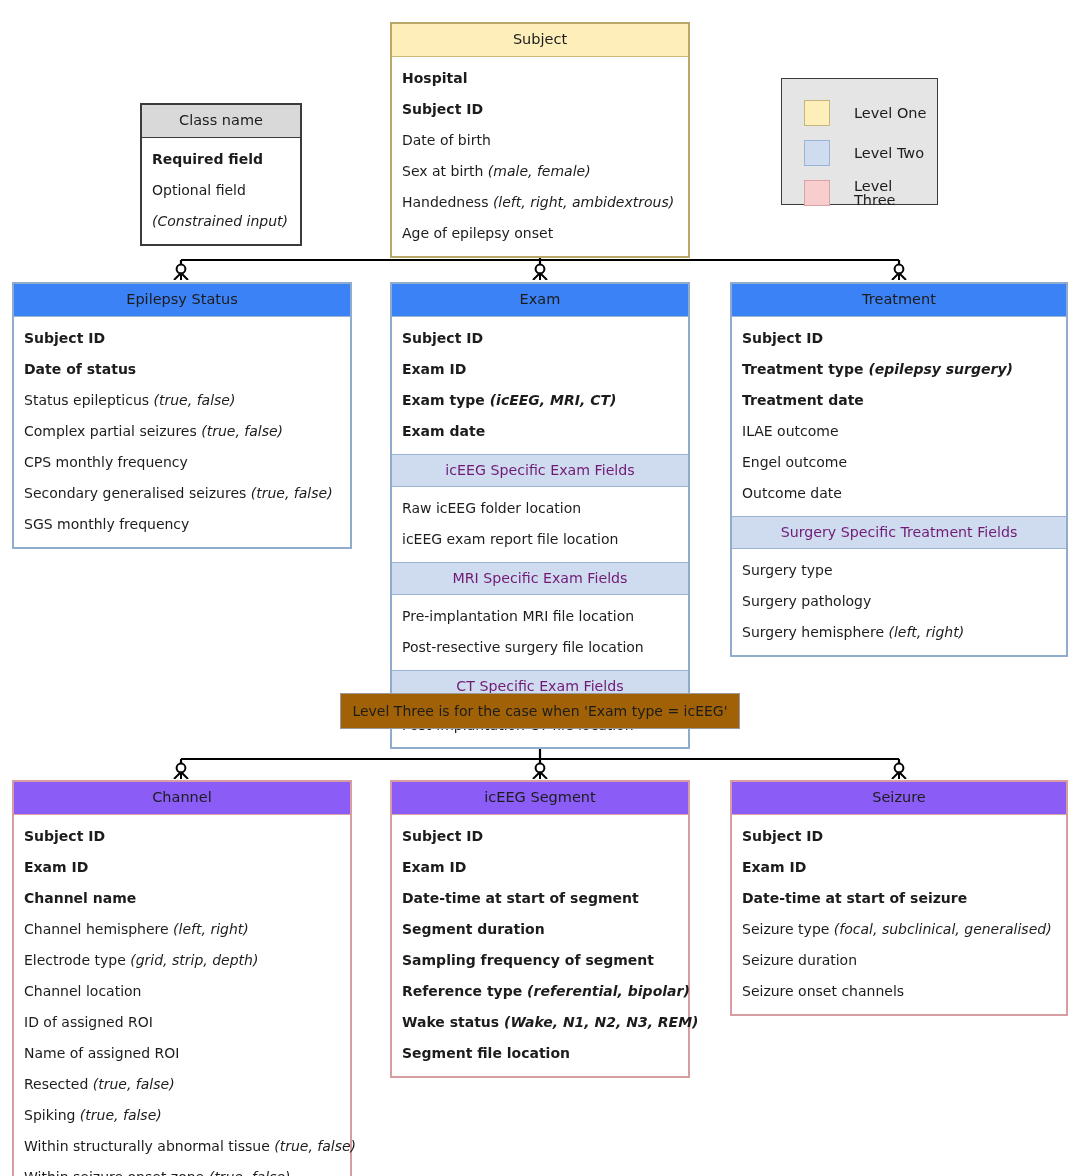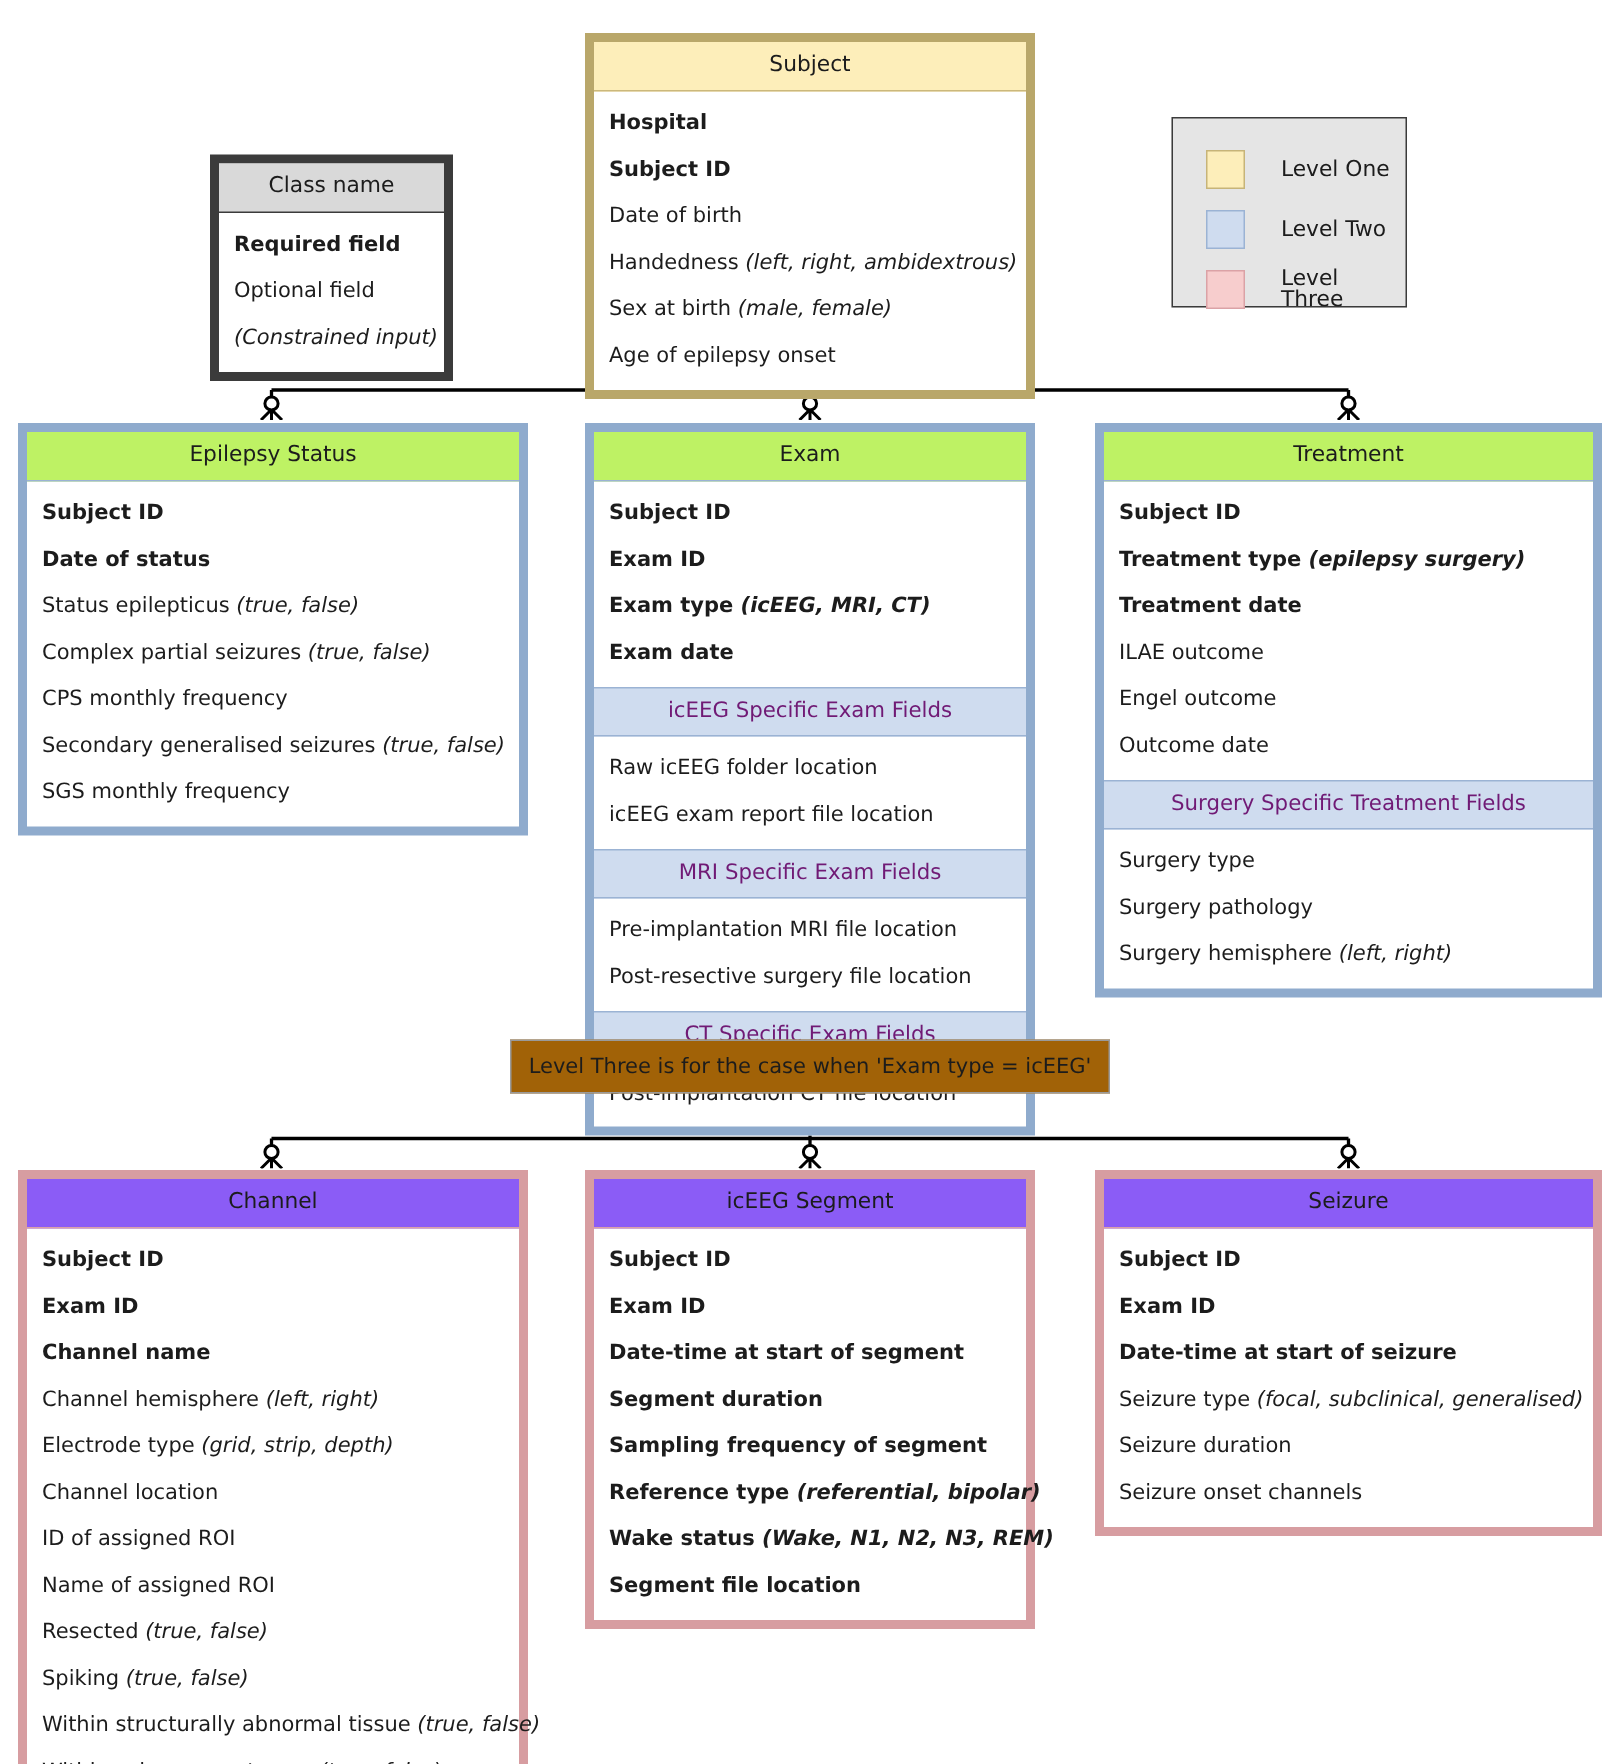--- a/index.html
+++ b/index.html
@@ -19,21 +19,21 @@
   .canvas {
     position: absolute;
     inset: 0;
   }
 
   
   .ebox {
     position: absolute;
     box-sizing: border-box;
     background: #ffffff;
-    border: 6px solid #eab308;
+    border: 2px solid #eab308;
   }
   .ebox .hdr {
     box-sizing: border-box;
     text-align: center;
     font-size: 14.5px;
     line-height: 1;
     padding: 8px 6px 9px;
     border-bottom: 1px solid #8c8c8c;
     color: #1c1c1c;
   }
@@ -62,21 +62,21 @@
     border-top: 1px solid #9bb3d4;
     border-bottom: 1px solid #9bb3d4;
     color: #701a75;
   }
 
   
   .lvl1 { border-color: #b9a76a; }
   .lvl1 .hdr { background: #fdeeba; border-bottom-color: #cbb87c; }
 
   .lvl2 { border-color: #8fabcd; }
-  .lvl2 .hdr { background: #bef264; border-bottom-color: #9bb3d4; }
+  .lvl2 .hdr { background: #3b82f6; border-bottom-color: #9bb3d4; }
   .lvl2 .subhdr { background: #cfdcef; }
 
   .lvl3 { border-color: #d79da1; }
   .lvl3 .hdr { background: #8b5cf6; border-bottom-color: #dba2a6; }
 
   .plain { border-color: #3b3b3b; }
   .plain .hdr { background: #d9d9d9; border-bottom-color: #3b3b3b; }
 
   
   .legend {
@@ -196,22 +196,22 @@
       <span class="legend-label">Level Three</span>
     </div>
   </div>
 
   <div class="ebox lvl1" style="left:390px; top:22px; width:300px;">
     <div class="hdr">Subject</div>
     <div class="body">
         <div class="fld req"><span>Hospital</span></div>
         <div class="fld req"><span>Subject ID</span></div>
         <div class="fld"><span>Date of birth</span></div>
+        <div class="fld"><span>Sex at birth</span><span class="con"> (male, female)</span></div>
         <div class="fld"><span>Handedness</span><span class="con"> (left, right, ambidextrous)</span></div>
-        <div class="fld"><span>Sex at birth</span><span class="con"> (male, female)</span></div>
         <div class="fld"><span>Age of epilepsy onset</span></div>
       </div>
   </div>
 
   <div class="ebox lvl2" style="left:12px; top:282px; width:340px;">
     <div class="hdr">Epilepsy Status</div>
     <div class="body">
         <div class="fld req"><span>Subject ID</span></div>
         <div class="fld req"><span>Date of status</span></div>
         <div class="fld"><span>Status epilepticus</span><span class="con"> (true, false)</span></div>

